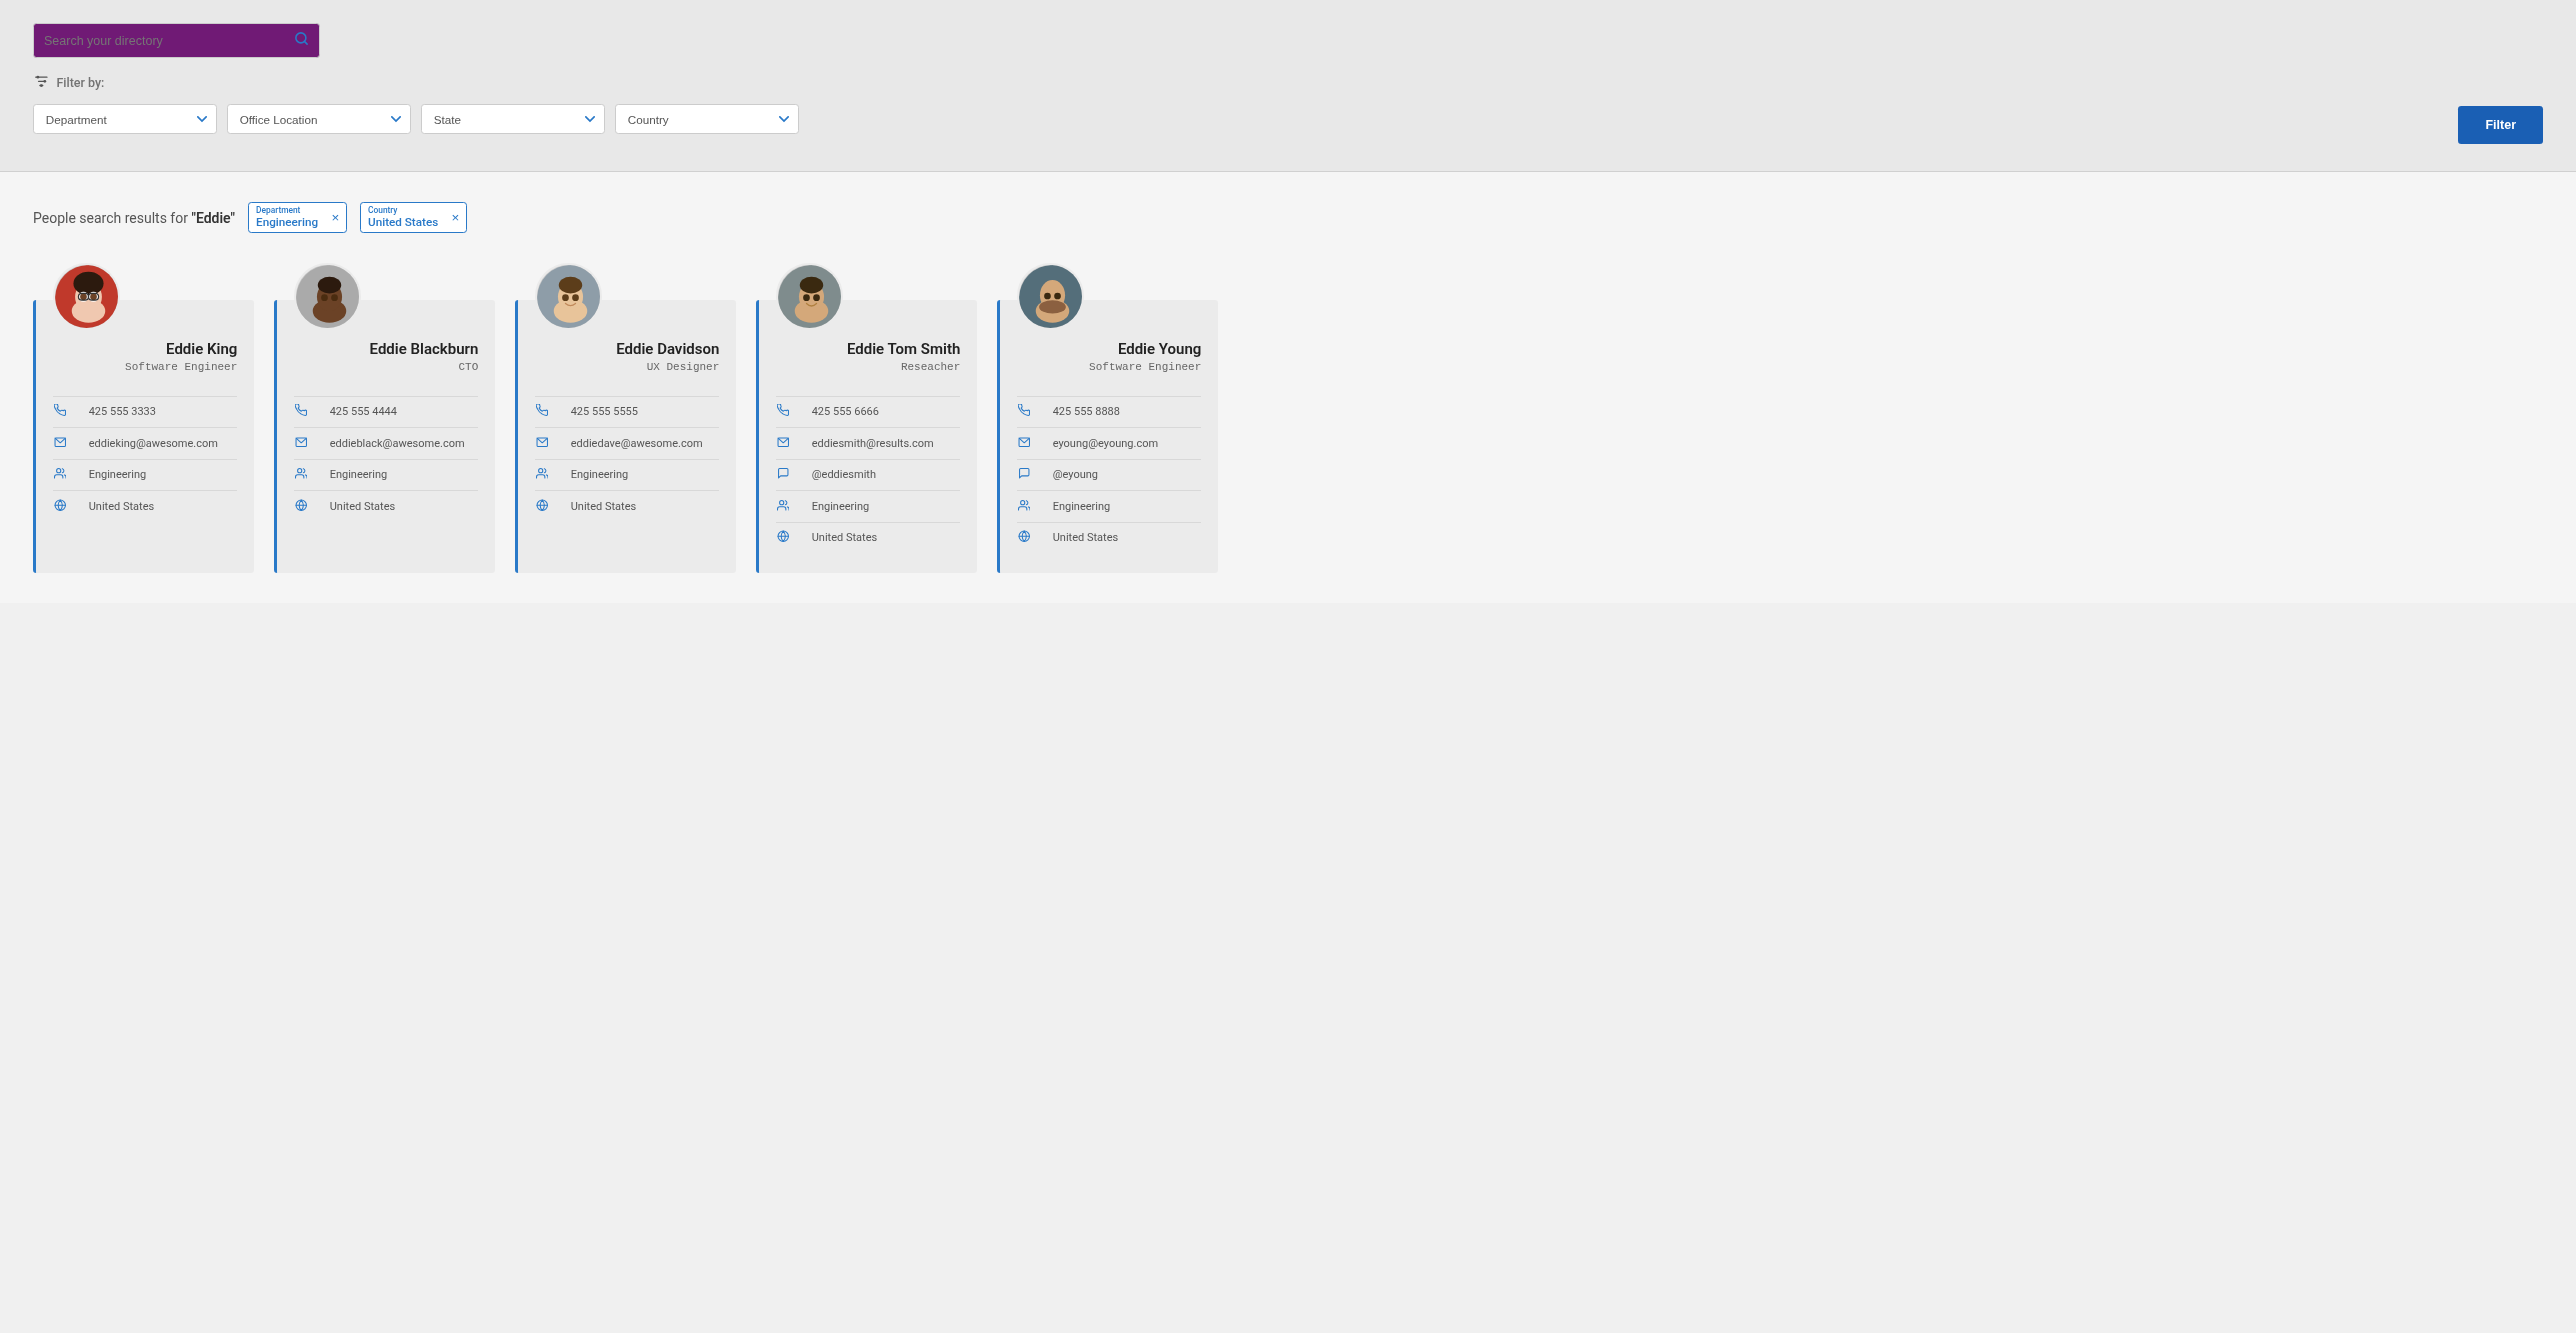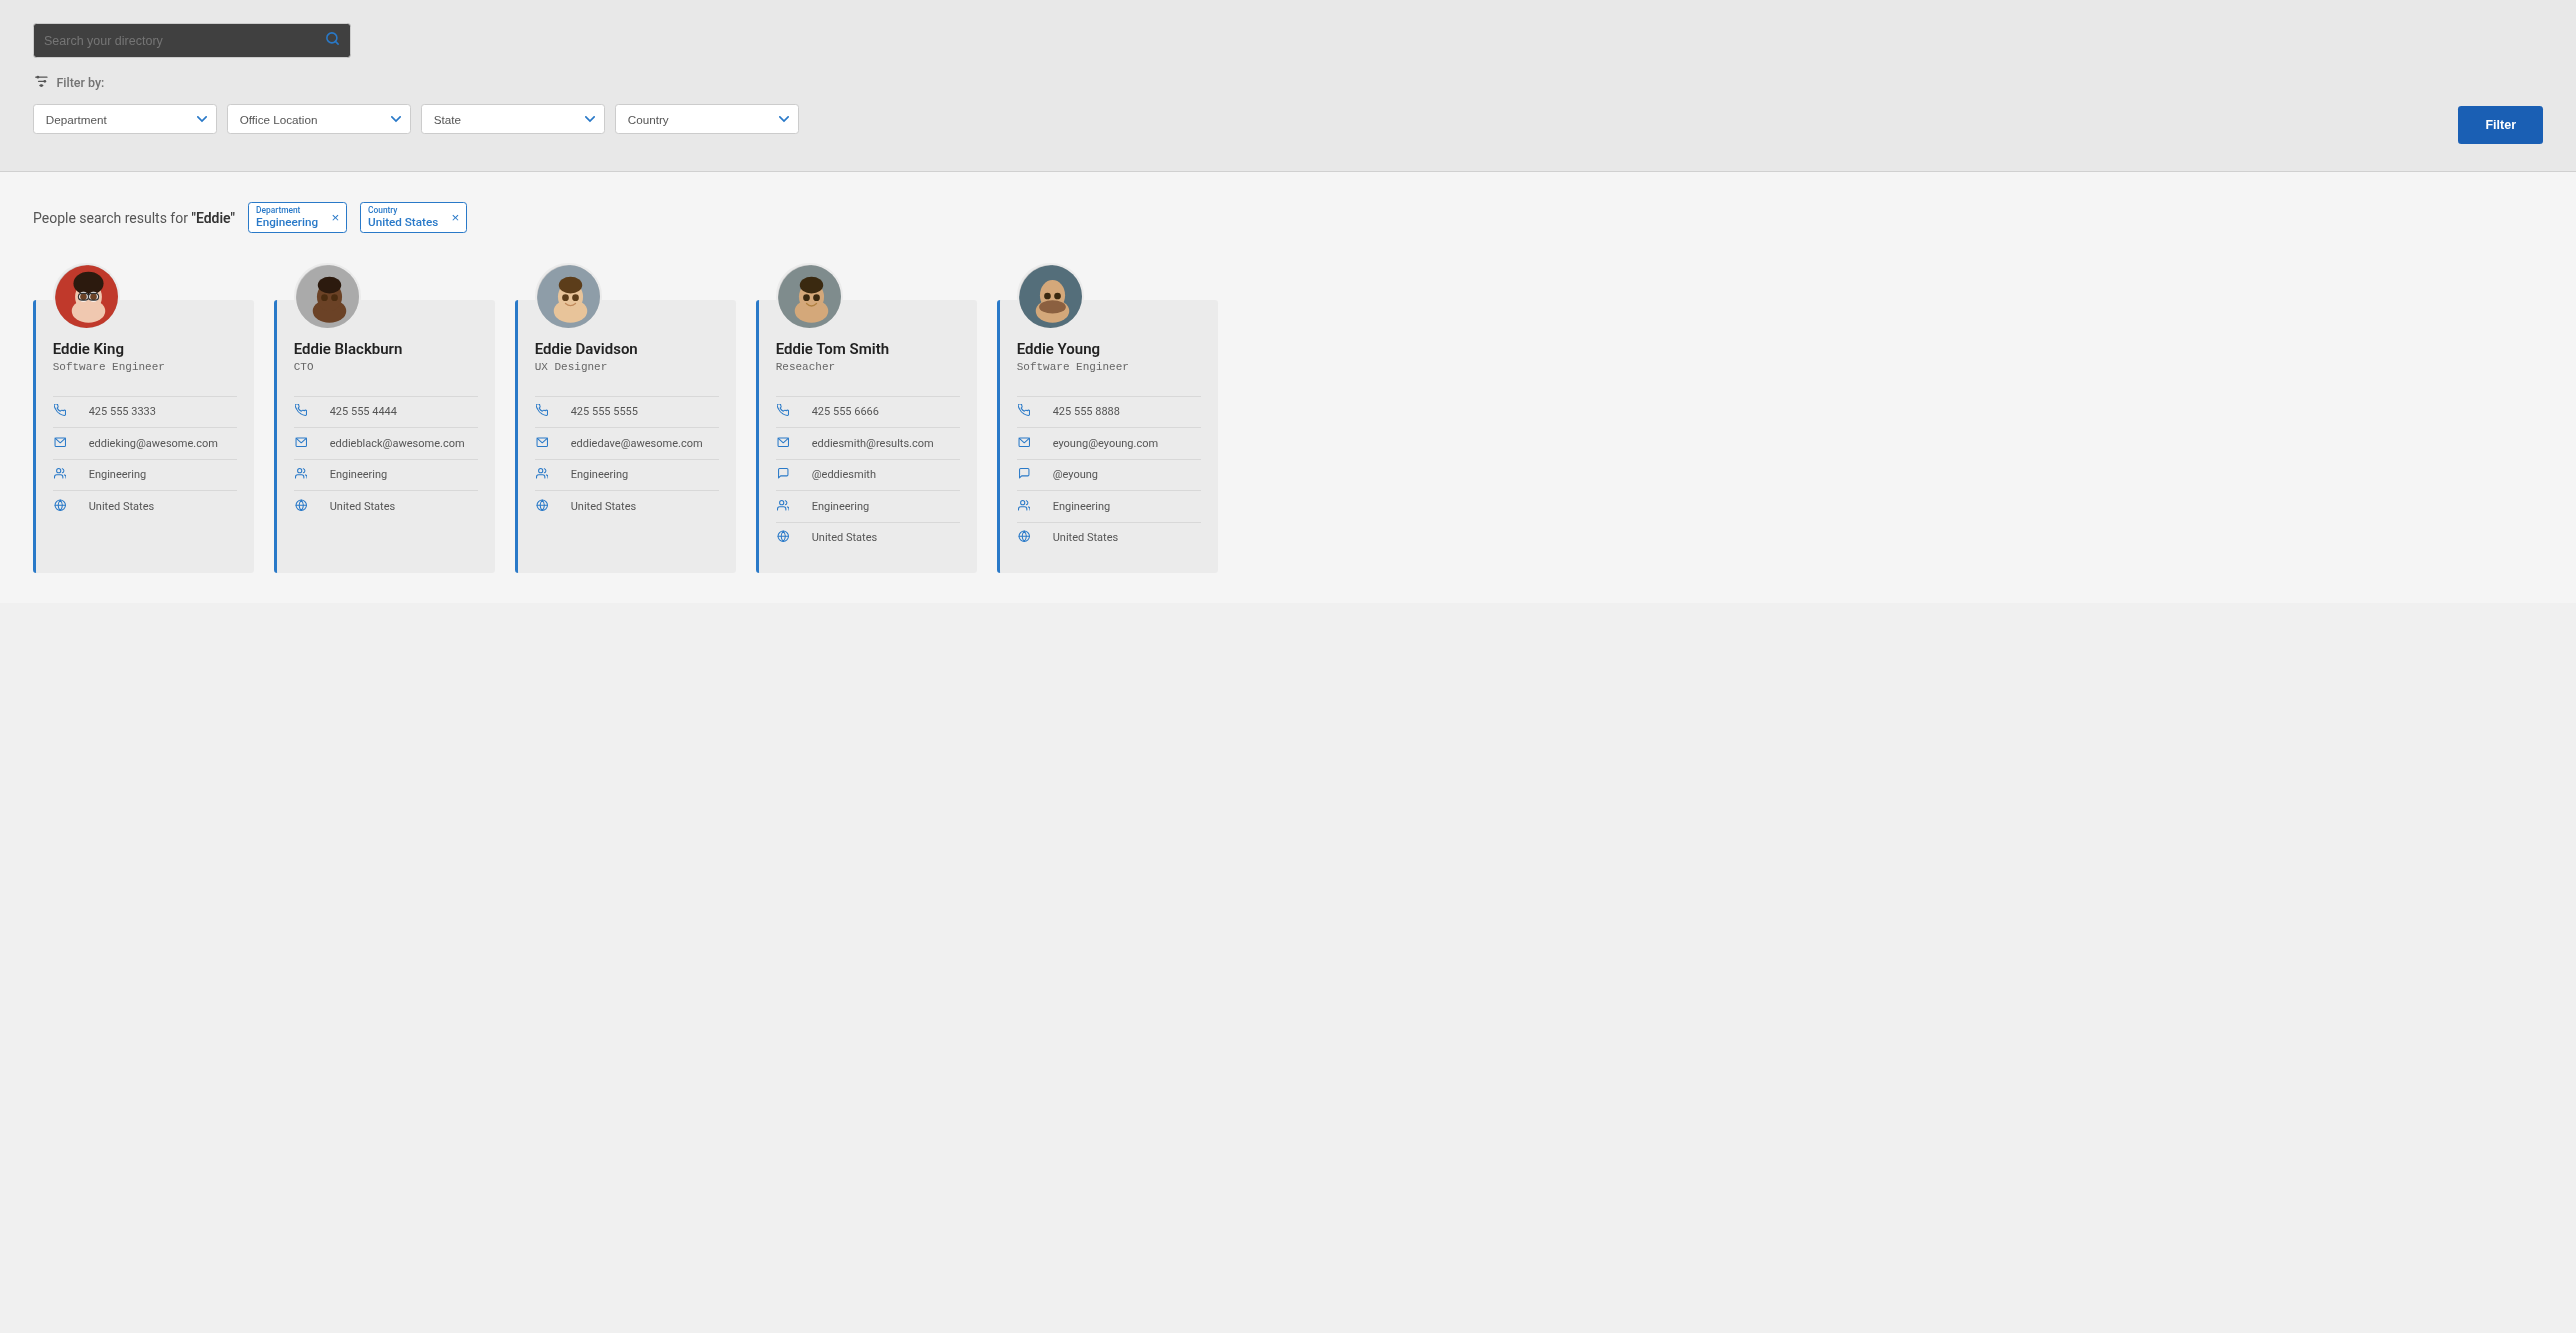--- a/index.html
+++ b/index.html
@@ -19,25 +19,25 @@
 
     .search-row {
       display: flex;
       align-items: center;
       margin-bottom: 15px;
     }
 
     .search-box {
       display: flex;
       align-items: center;
-      background: #404040;
+      background: #701a75;
       border: 0.8px solid #ccc;
       border-radius: 3.3px;
       padding: 6.7px 10px;
-      width: 318px;
+      width: 287px;
     }
 
     .search-box input {
       border: none;
       outline: none;
       font-size: 12.5px;
       color: #999;
       flex: 1;
       background: transparent;
     }
@@ -176,20 +176,21 @@
       align-self: stretch;
       display: flex;
       align-items: center;
     }
 
     
     .cards-row {
       display: flex;
       gap: 20px;
       flex-wrap: wrap;
+      text-align: right;
     }
 
     .person-card {
       background: #ebebeb;
       border-radius: 3.3px;
       padding: 0 0 20px 0;
       width: 221px;
       position: relative;
       overflow: visible;
       border-left: 3.3px solid #2979c8;

